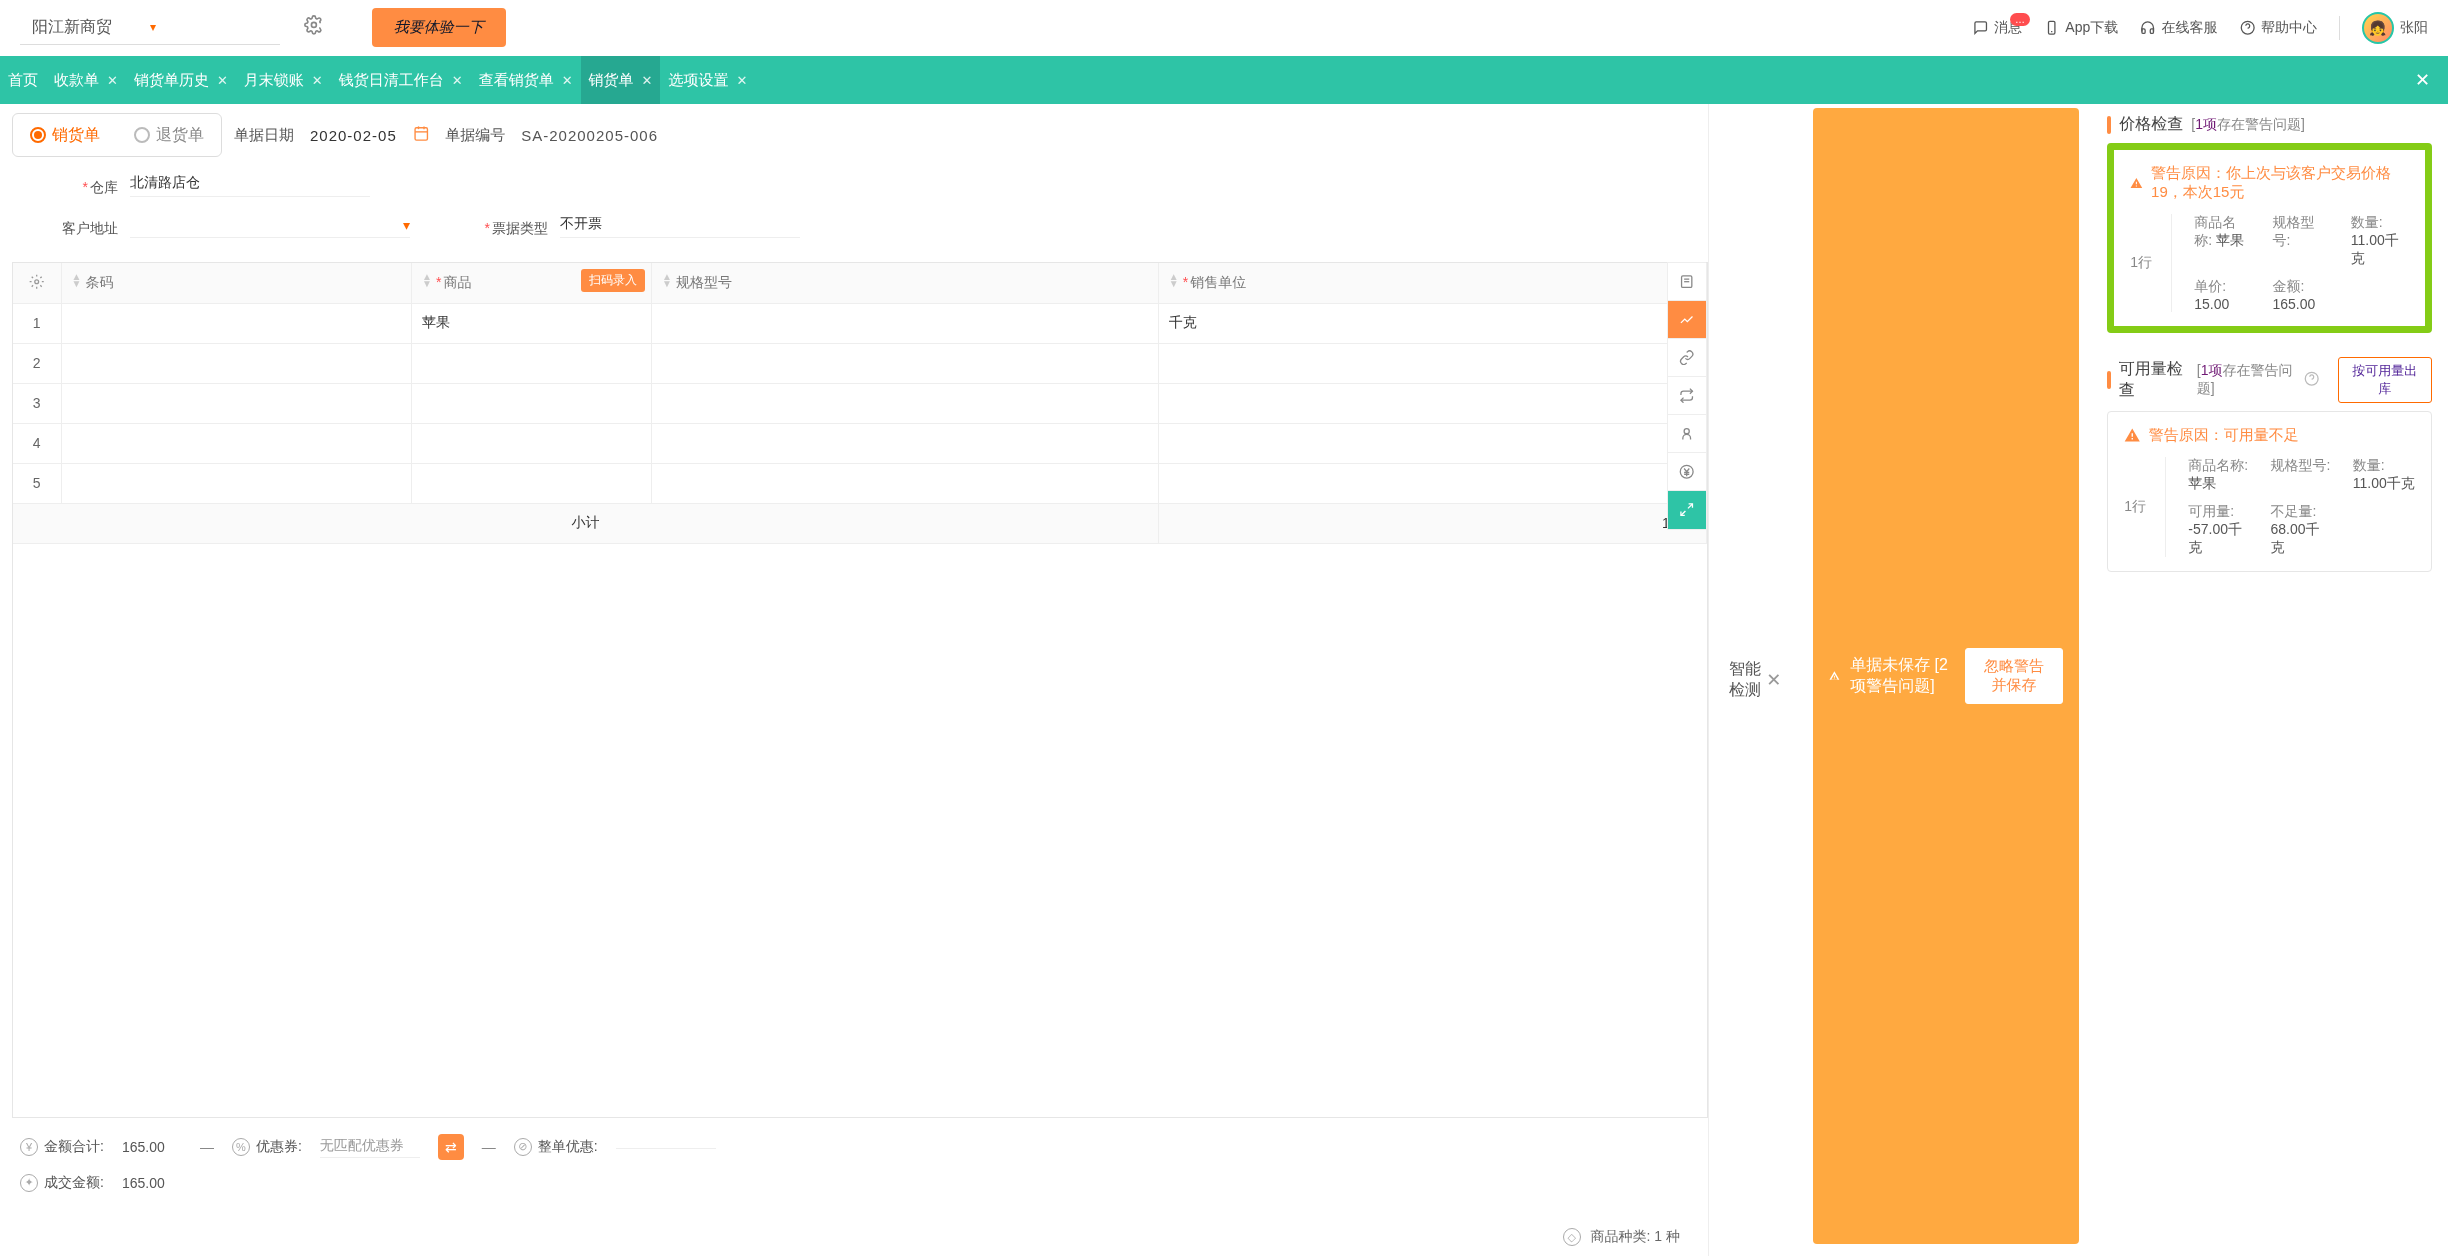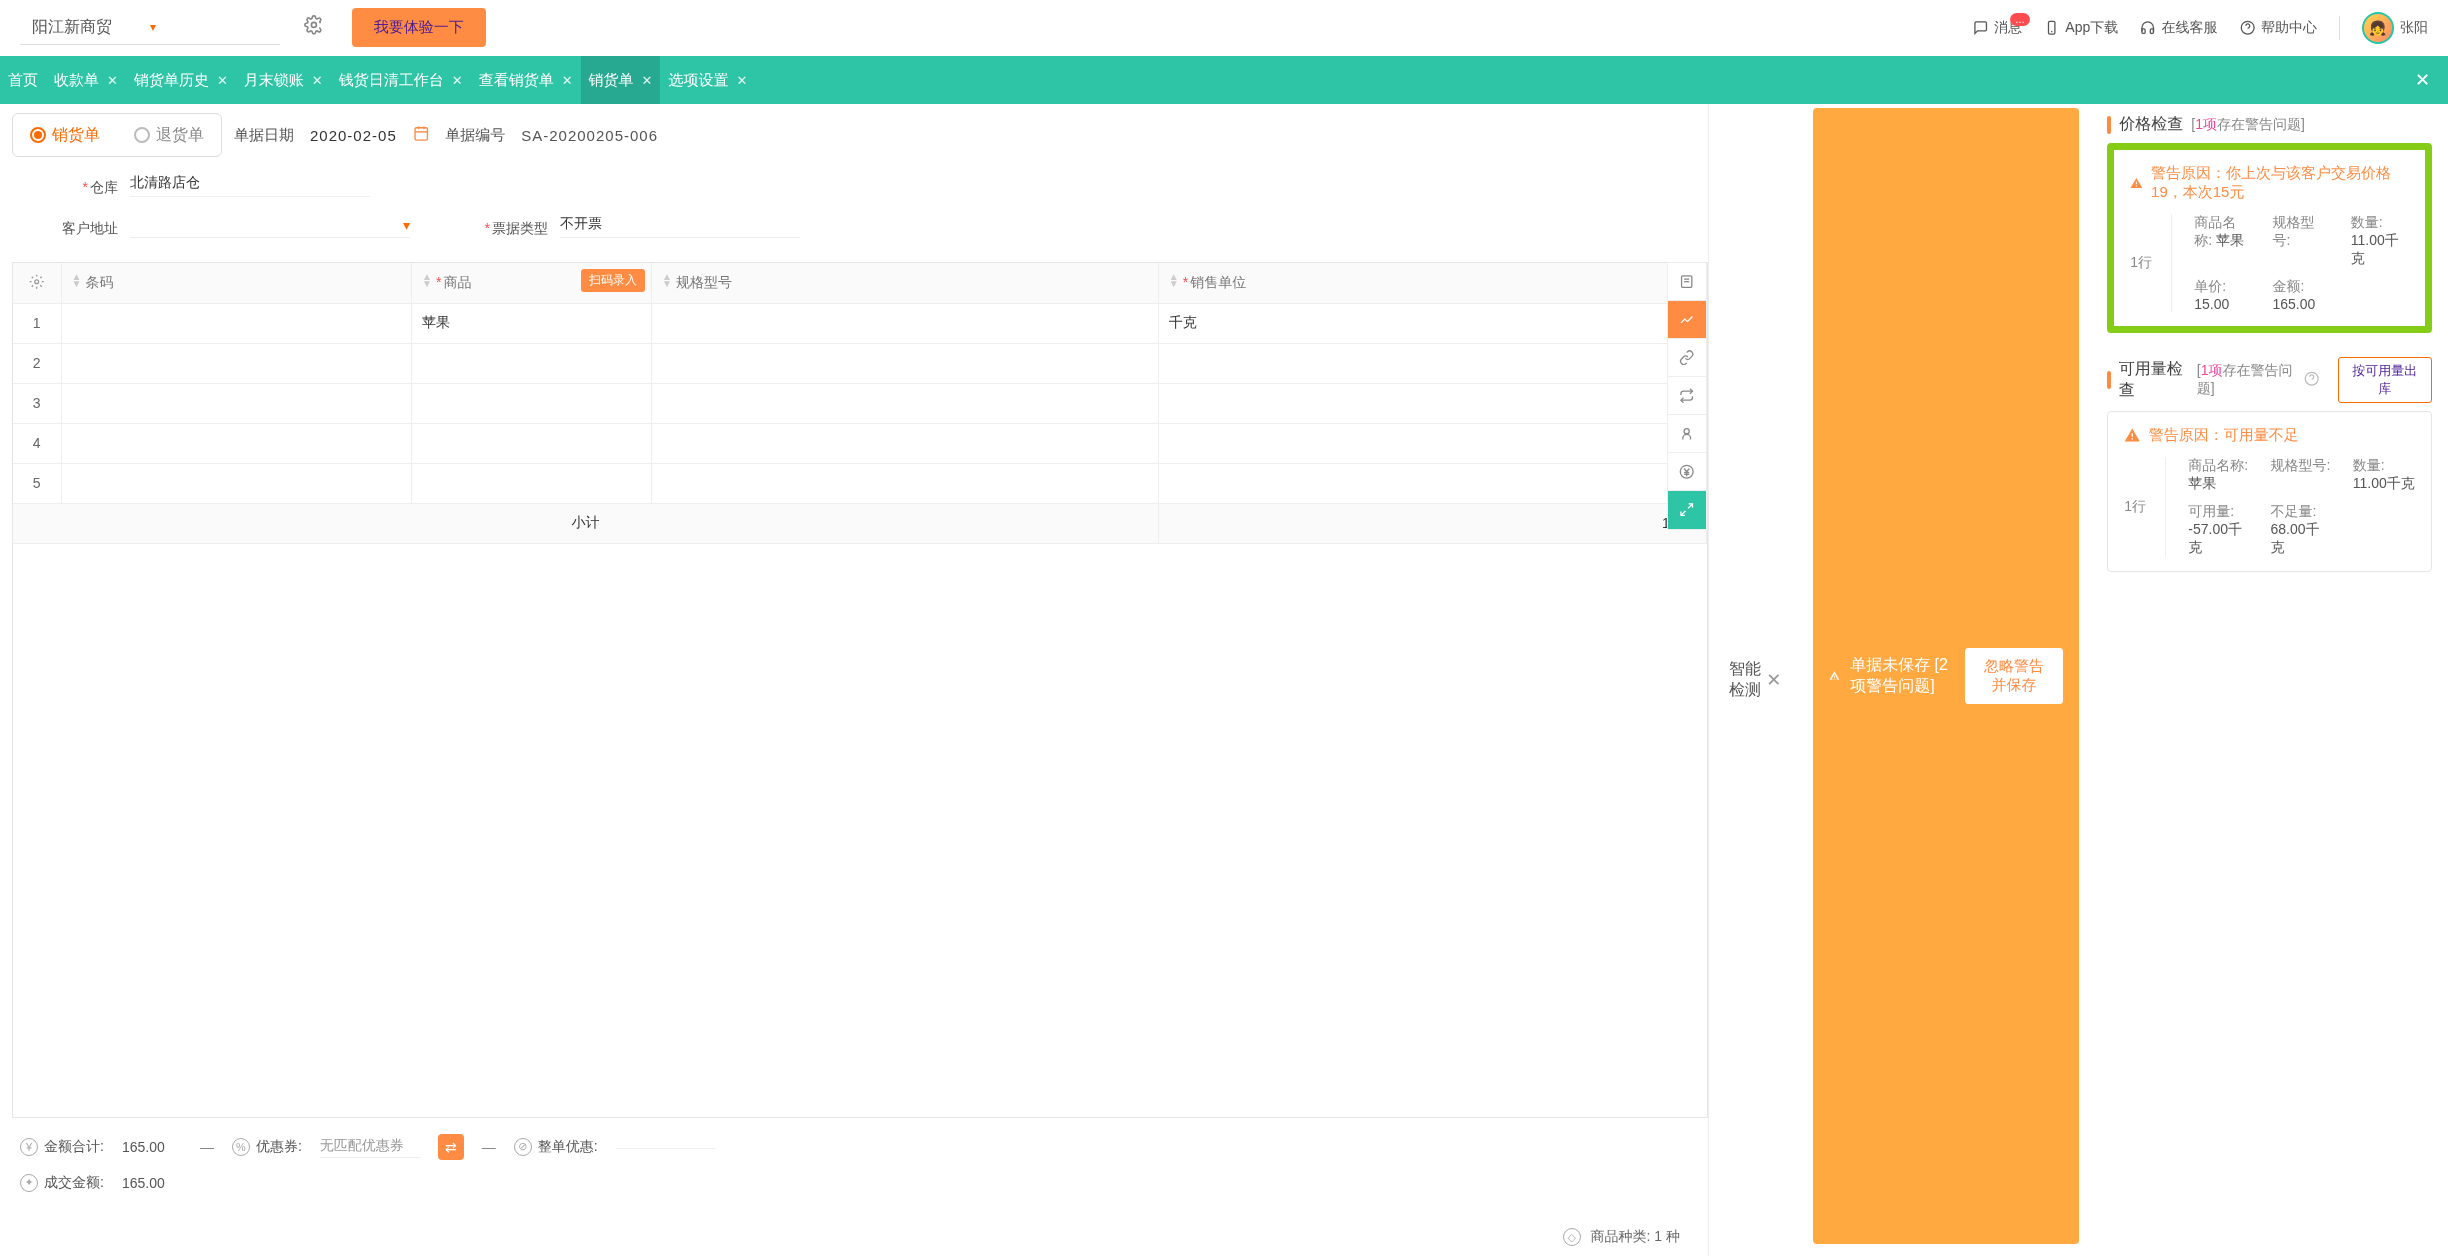--- a/index.html
+++ b/index.html
@@ -3,21 +3,21 @@
   <meta charset="utf-8">
   <style>
     * { box-sizing: border-box; margin: 0; padding: 0; }
     body { font-family: -apple-system, "PingFang SC", "Microsoft YaHei", sans-serif; font-size: 14px; color: #333; background: #fff; }
     
     
     .topbar { display: flex; align-items: center; padding: 10px 20px; height: 56px; border-bottom: 1px solid transparent; border-radius: 17px; }
     .company-select { display: flex; align-items: center; padding: 6px 12px; border-bottom: 1px solid #ddd; width: 260px; }
     .company-select span { flex: 1; color: #555; font-size: 16px; }
     .company-select .caret { color: #ff6a00; font-size: 12px; }
-    .btn-experience { background: #ff8c42; color: #4c1d95; border: none; padding: 10px 22px; border-radius: 4px; font-size: 15px; margin-left: 28px; cursor: pointer; }
+    .btn-experience { background: #ff8c42; color: #0f172a; border: none; padding: 10px 22px; border-radius: 4px; font-size: 15px; margin-left: 48px; cursor: pointer; font-style: italic; }
     .topbar-right { margin-left: auto; display: flex; align-items: center; gap: 22px; }
     .topbar-item { display: flex; align-items: center; gap: 6px; color: #555; cursor: pointer; position: relative; }
     .badge-dot { position: absolute; top: -6px; right: -8px; background: #ff4d4f; color: #fff; font-size: 10px; border-radius: 8px; padding: 1px 5px; }
     .avatar { width: 32px; height: 32px; border-radius: 50%; background: linear-gradient(135deg,#ffd54f,#ff8a65); border: 2px solid #26c6a8; display:flex; align-items:center; justify-content:center; }
     
     
     .tabs { display: flex; background: #2ec4a6; height: 48px; align-items: stretch; }
     .tab { display: flex; align-items: center; padding: 0 8px; color: #fff; font-size: 15px; cursor: pointer; gap: 8px; }
     .tab .close { font-size: 13px; opacity: .85; }
     .tab.active { background: #26a891; }
@@ -79,21 +79,21 @@
     
     .panel-head { display:flex; align-items:center; padding: 14px 20px; font-size:16px; color:#555; }
     .panel-head .close-x { margin-left:auto; color:#999; cursor:pointer; font-size:18px; }
     .warn-banner { background:#ffa940; margin: 4px 12px 12px; border-radius:4px; padding: 14px 16px; color:#fff; display:flex; align-items:center; font-size:16px; }
     .warn-banner .btn-ignore { margin-left:auto; background:#fff; color:#ff8c42; border:1px solid #fff; border-radius:3px; padding:8px 16px; cursor:pointer; font-size:15px; }
     .section { padding: 0 16px; }
     .section-head { display:flex; align-items:center; gap:8px; padding: 10px 0 8px; }
     .vbar { width:4px; height:18px; background:#ff8c42; border-radius:2px;}
     .section-title { font-size:16px; color:#444; }
     .warn-count { color:#888; font-size:14px;}
-    .warn-count .n { color:#ec4899; }
+    .warn-count .n { color:#701a75; }
     .card { border:1px solid #e6e6e6; border-radius:4px; margin-bottom: 14px; padding: 14px 16px; }
     .card.highlight { border: 7px solid #84cc16; }
     .card-warn { color:#ff8c42; display:flex; align-items:center; gap:8px; font-size:15px; margin-bottom: 12px; }
     .card-body { display:flex; gap: 14px; }
     .row-ref { color:#888; width:42px; display:flex; align-items:center; border-right: 1px solid #eee; margin-right: 8px;}
     .kv-grid { display:grid; grid-template-columns: 1fr 1fr 1fr; row-gap:10px; column-gap:20px; flex:1;}
     .kv { color:#555; }
     .kv .k { color:#888; }
     .btn-small { border:1px solid #ff6a00; color:#4c1d95; background:#fff; border-radius:3px; padding:4px 12px; cursor:pointer; font-size:13px; margin-left:auto; }
     .help-ic { color:#bbb; margin-left:auto; margin-right: 10px; }

